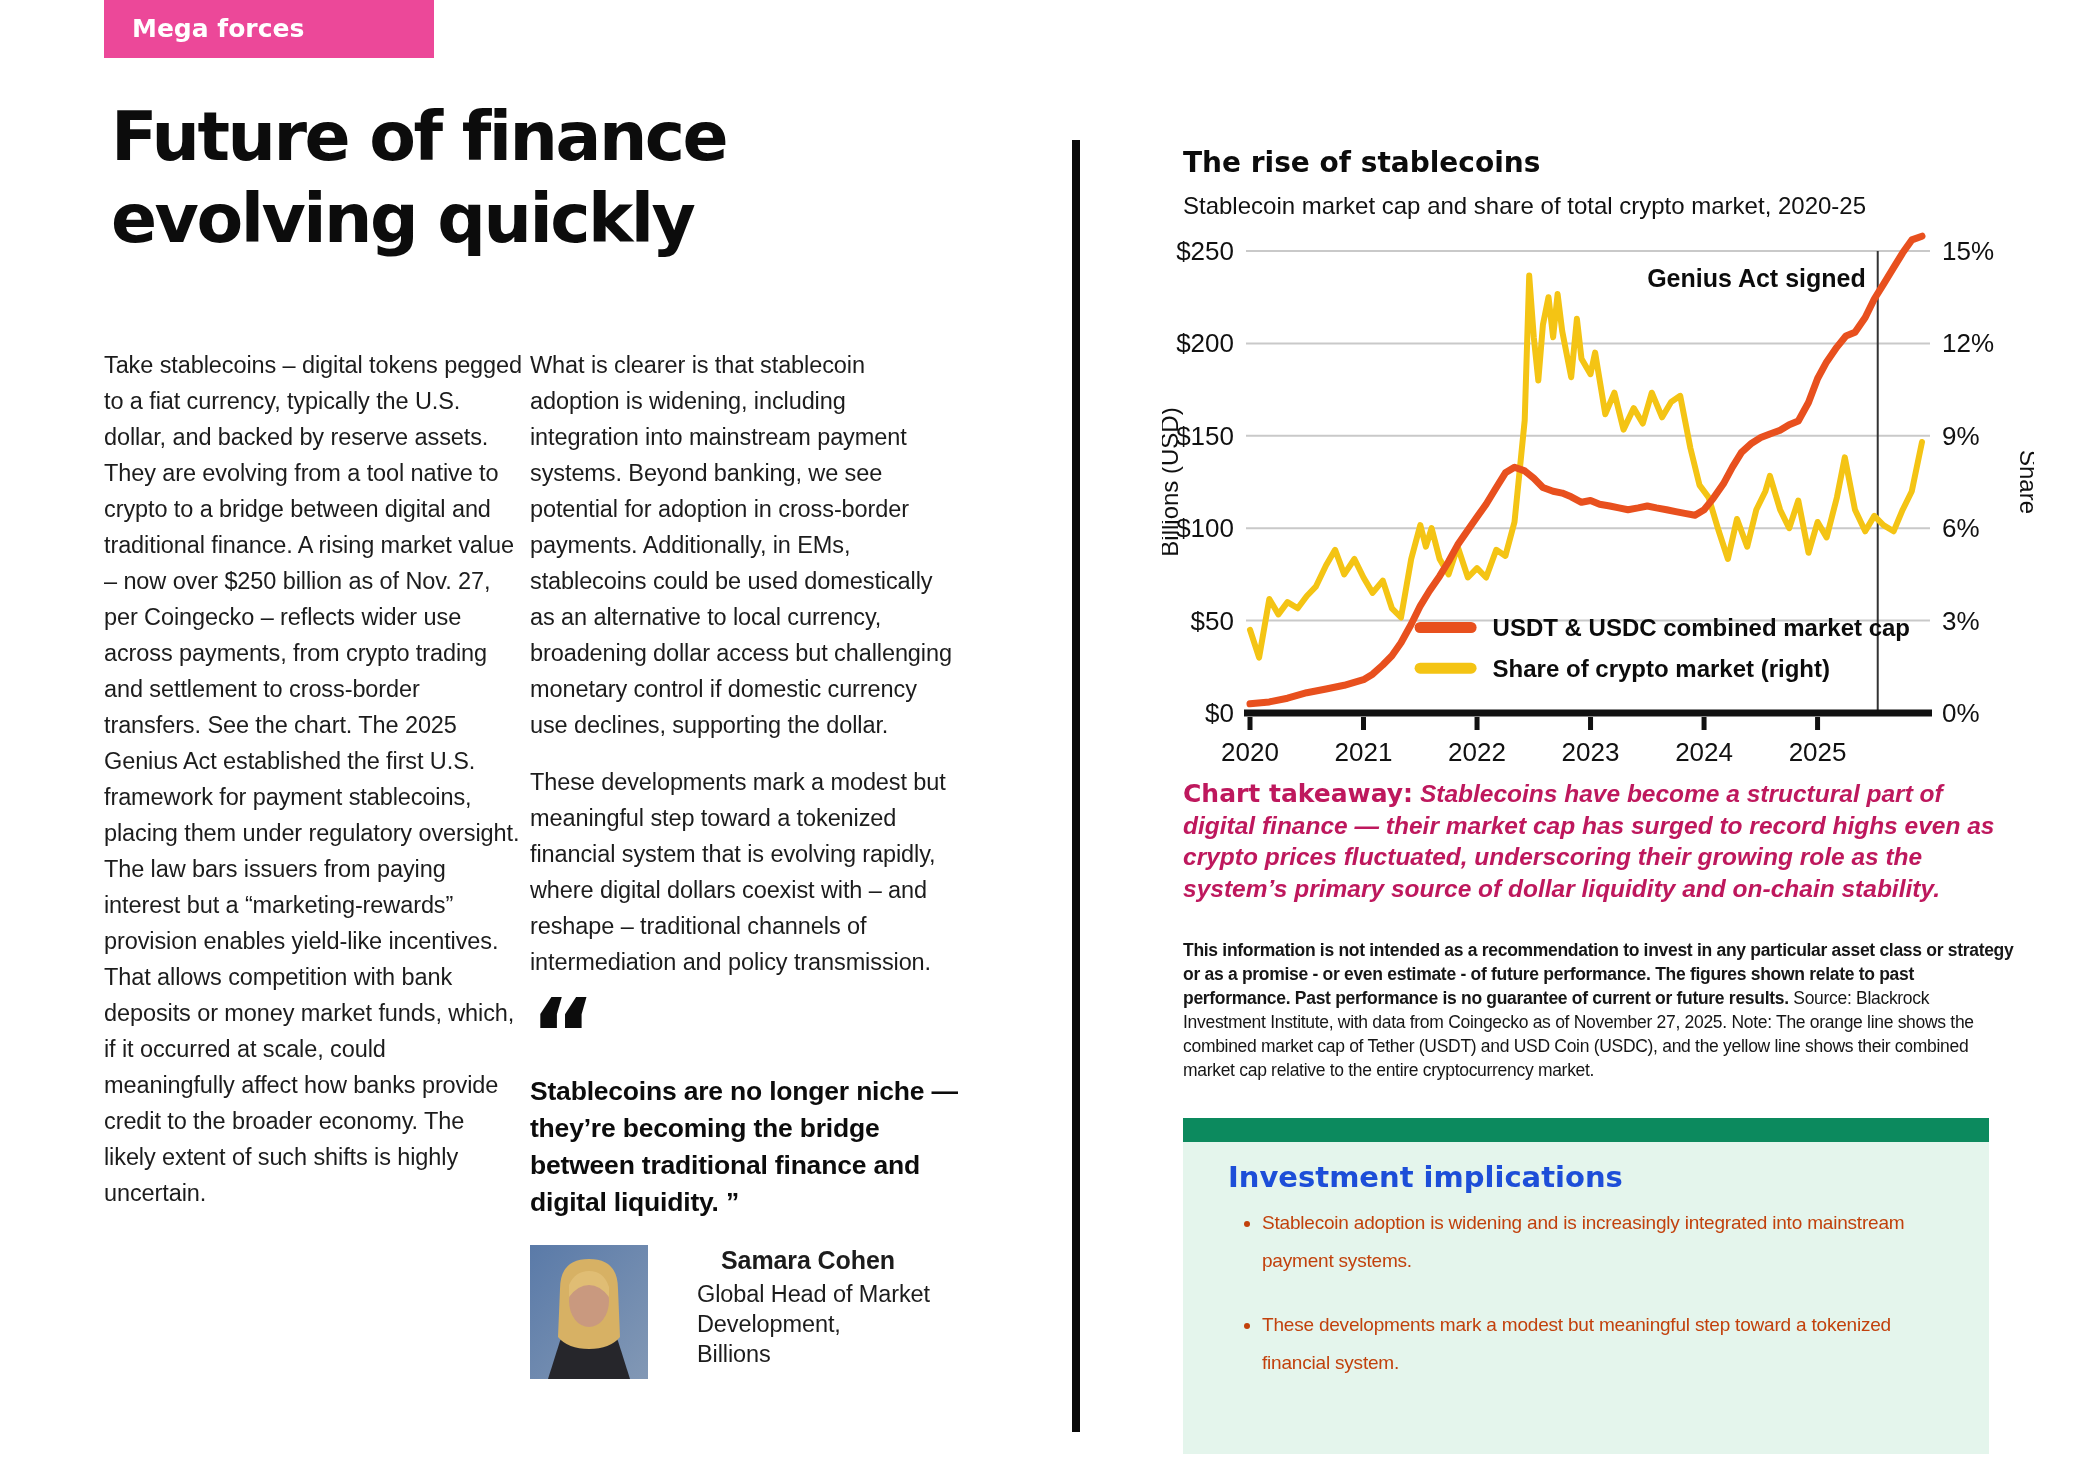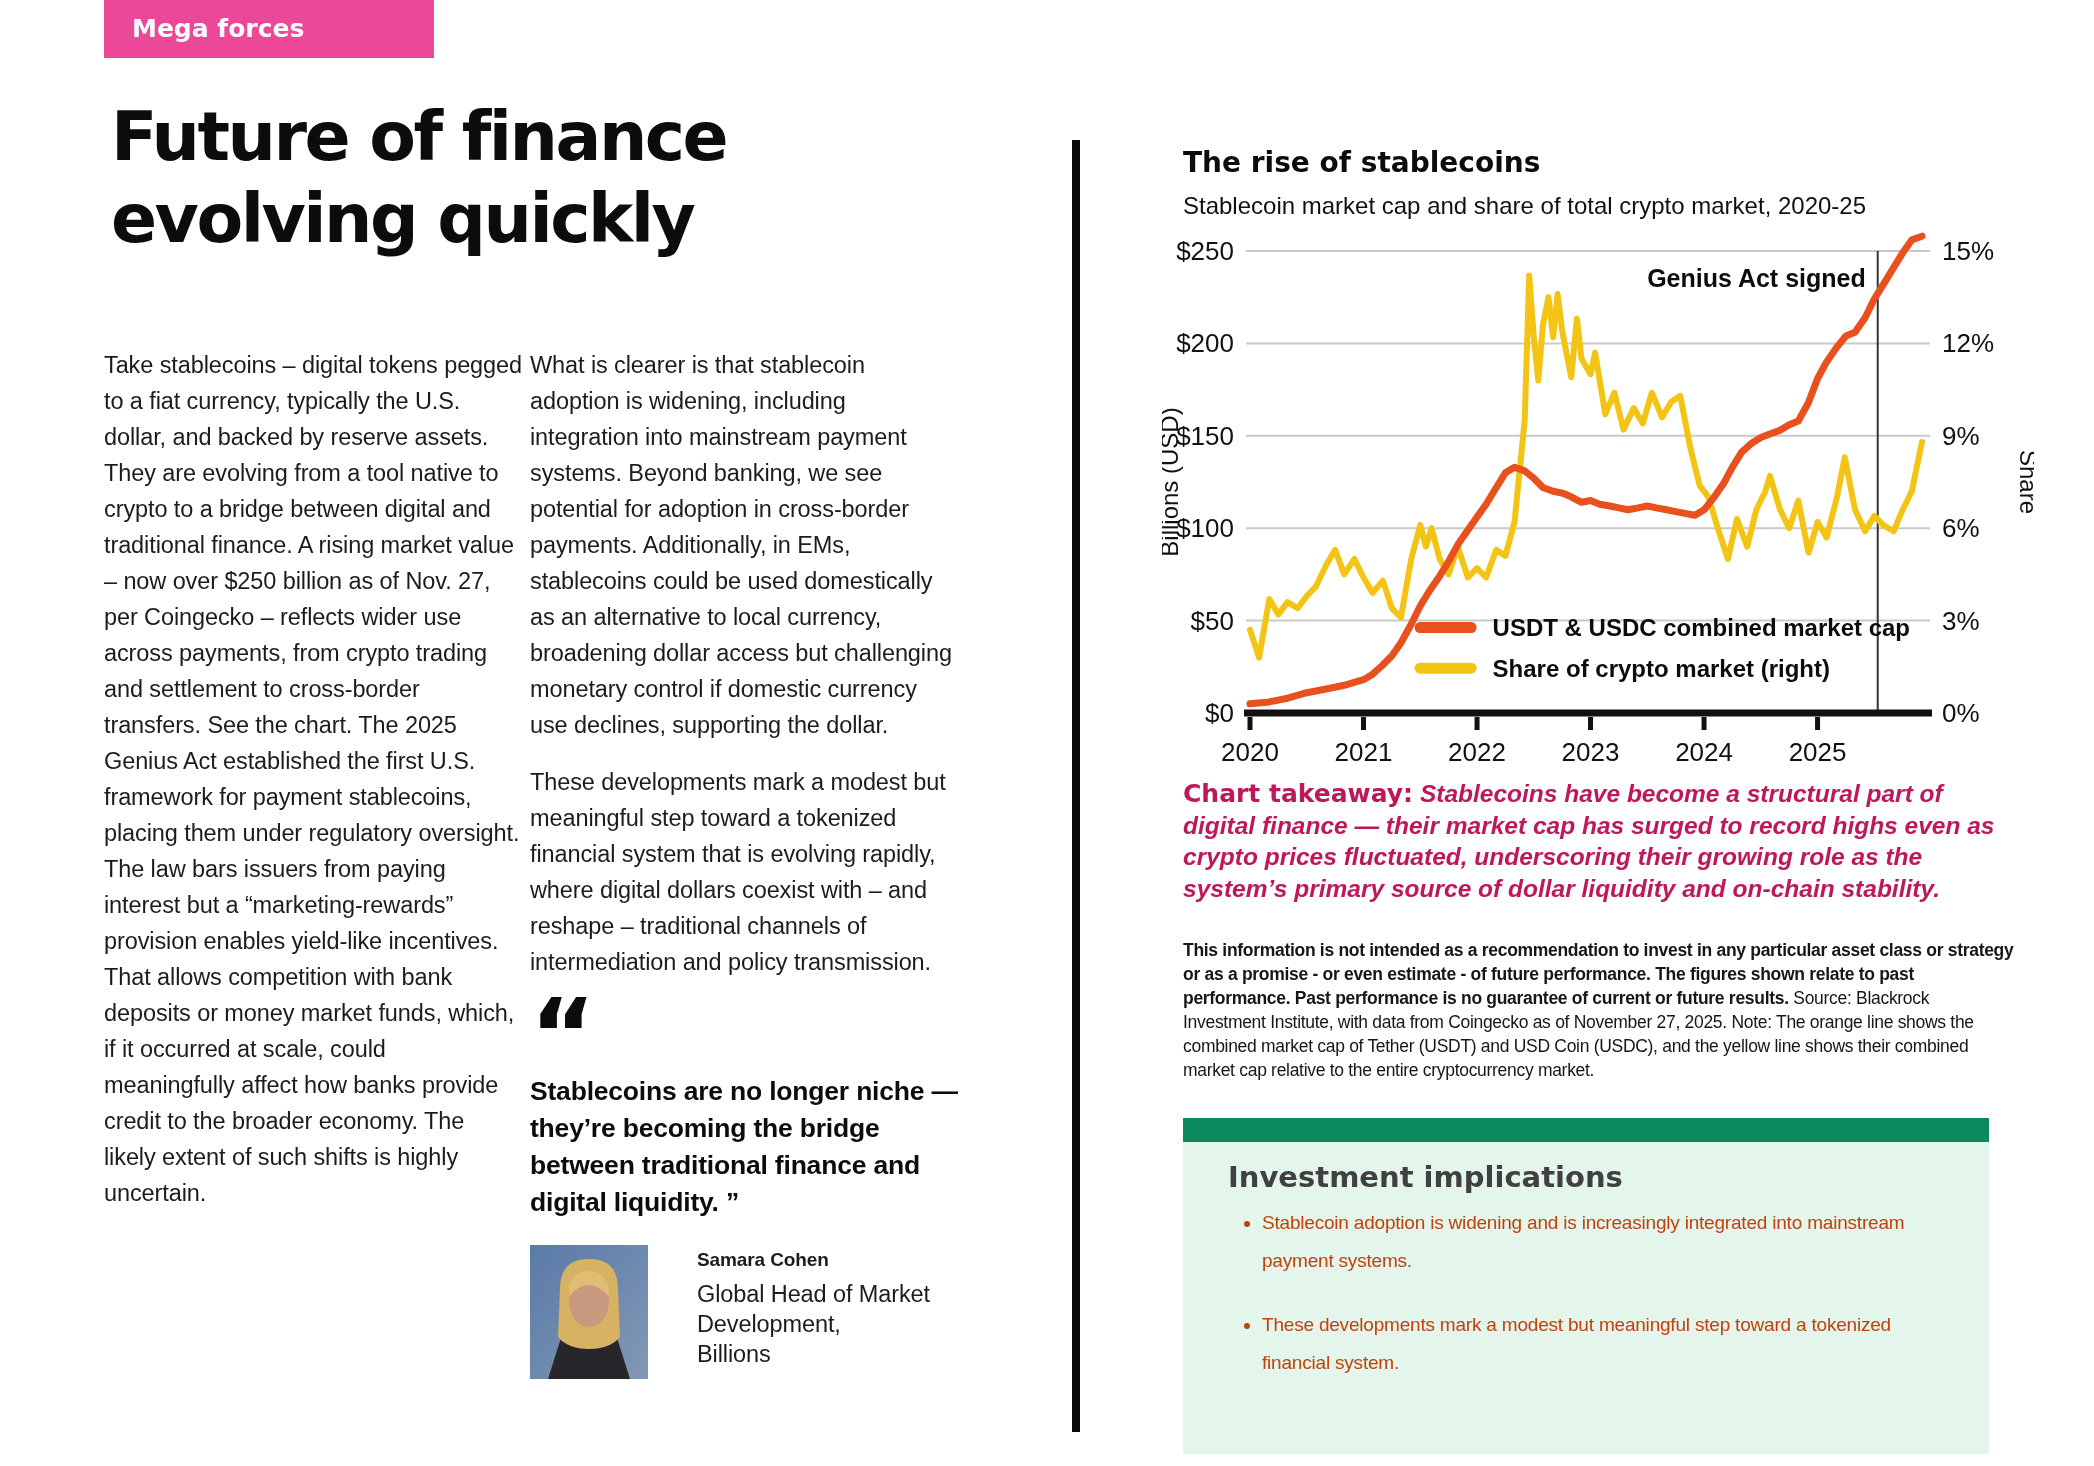--- a/index.html
+++ b/index.html
@@ -15,36 +15,36 @@
   .col{position:absolute;top:347px;font-size:23.5px;line-height:36px;letter-spacing:-0.1px;color:#1c1c1c;}
   .col p{margin:0 0 21px 0;}
   .col1{left:104px;width:418px;}
   .col2{left:530px;width:430px;}
   .qmark{font-family:"DejaVu Sans",sans-serif;font-weight:900;font-size:100px;line-height:70px;
          color:#0c0c0c;margin-top:14px;}
   .qtext{font-weight:bold;font-size:26.5px;line-height:37px;color:#0c0c0c;margin-top:2px;letter-spacing:-0.2px;}
   .attrib-row{display:flex;margin-top:24px;}
   .photo{width:118px;height:134px;flex:0 0 auto;}
   .attrib{margin-left:49px;font-size:23.5px;line-height:30px;}
-  .speaker{font-weight:bold;font-size:19px;margin-bottom:4px;}
+  .speaker{font-weight:bold;font-size:25px;margin-bottom:4px;margin-left:24px;}
   .divider{position:absolute;left:1072px;top:140px;width:8px;height:1292px;background:#0a0a0a;}
   .chart-title{position:absolute;left:1183px;top:146px;font-family:"DejaVu Sans",sans-serif;
                font-weight:bold;font-size:28px;color:#0c0c0c;}
   .chart-subtitle{position:absolute;left:1183px;top:192px;font-size:24px;color:#111;}
   #chart-mount{position:absolute;left:1162px;top:225px;width:872px;height:556px;}
   .takeaway{position:absolute;left:1183px;top:778px;width:828px;margin:0;
             font-size:24.5px;line-height:31.5px;color:#be185d;font-weight:bold;}
   .takeaway b{font-family:"DejaVu Sans",sans-serif;font-size:25px;}
   .takeaway i{font-family:"Liberation Sans",sans-serif;}
   .disclaimer{position:absolute;left:1183px;top:938px;width:832px;margin:0;
               font-size:17.5px;line-height:24px;letter-spacing:-0.3px;color:#161616;}
   .impl{position:absolute;left:1183px;top:1118px;width:806px;}
   .impl-bar{height:24px;}
   .impl-body{height:312px;box-sizing:border-box;padding:18px 40px 0 45px;overflow:hidden;}
-  .impl-title{font-family:"DejaVu Sans",sans-serif;font-weight:bold;font-size:29px;color:#404040;margin-bottom:10px;}
+  .impl-title{font-family:"DejaVu Sans",sans-serif;font-weight:bold;font-size:29px;color:#1d4ed8;margin-bottom:10px;}
   .impl-body ul{margin:0;padding:0 0 0 34px;}
   .impl-body li{font-size:19px;line-height:38px;color:#c2410c;width:672px;letter-spacing:-0.2px;}
   .impl-body li + li{margin-top:26px;}
 </style>
 </head>
 <body>
 
 <div class="page">
 
   <div class="tag" style="background: #ec4899;">

